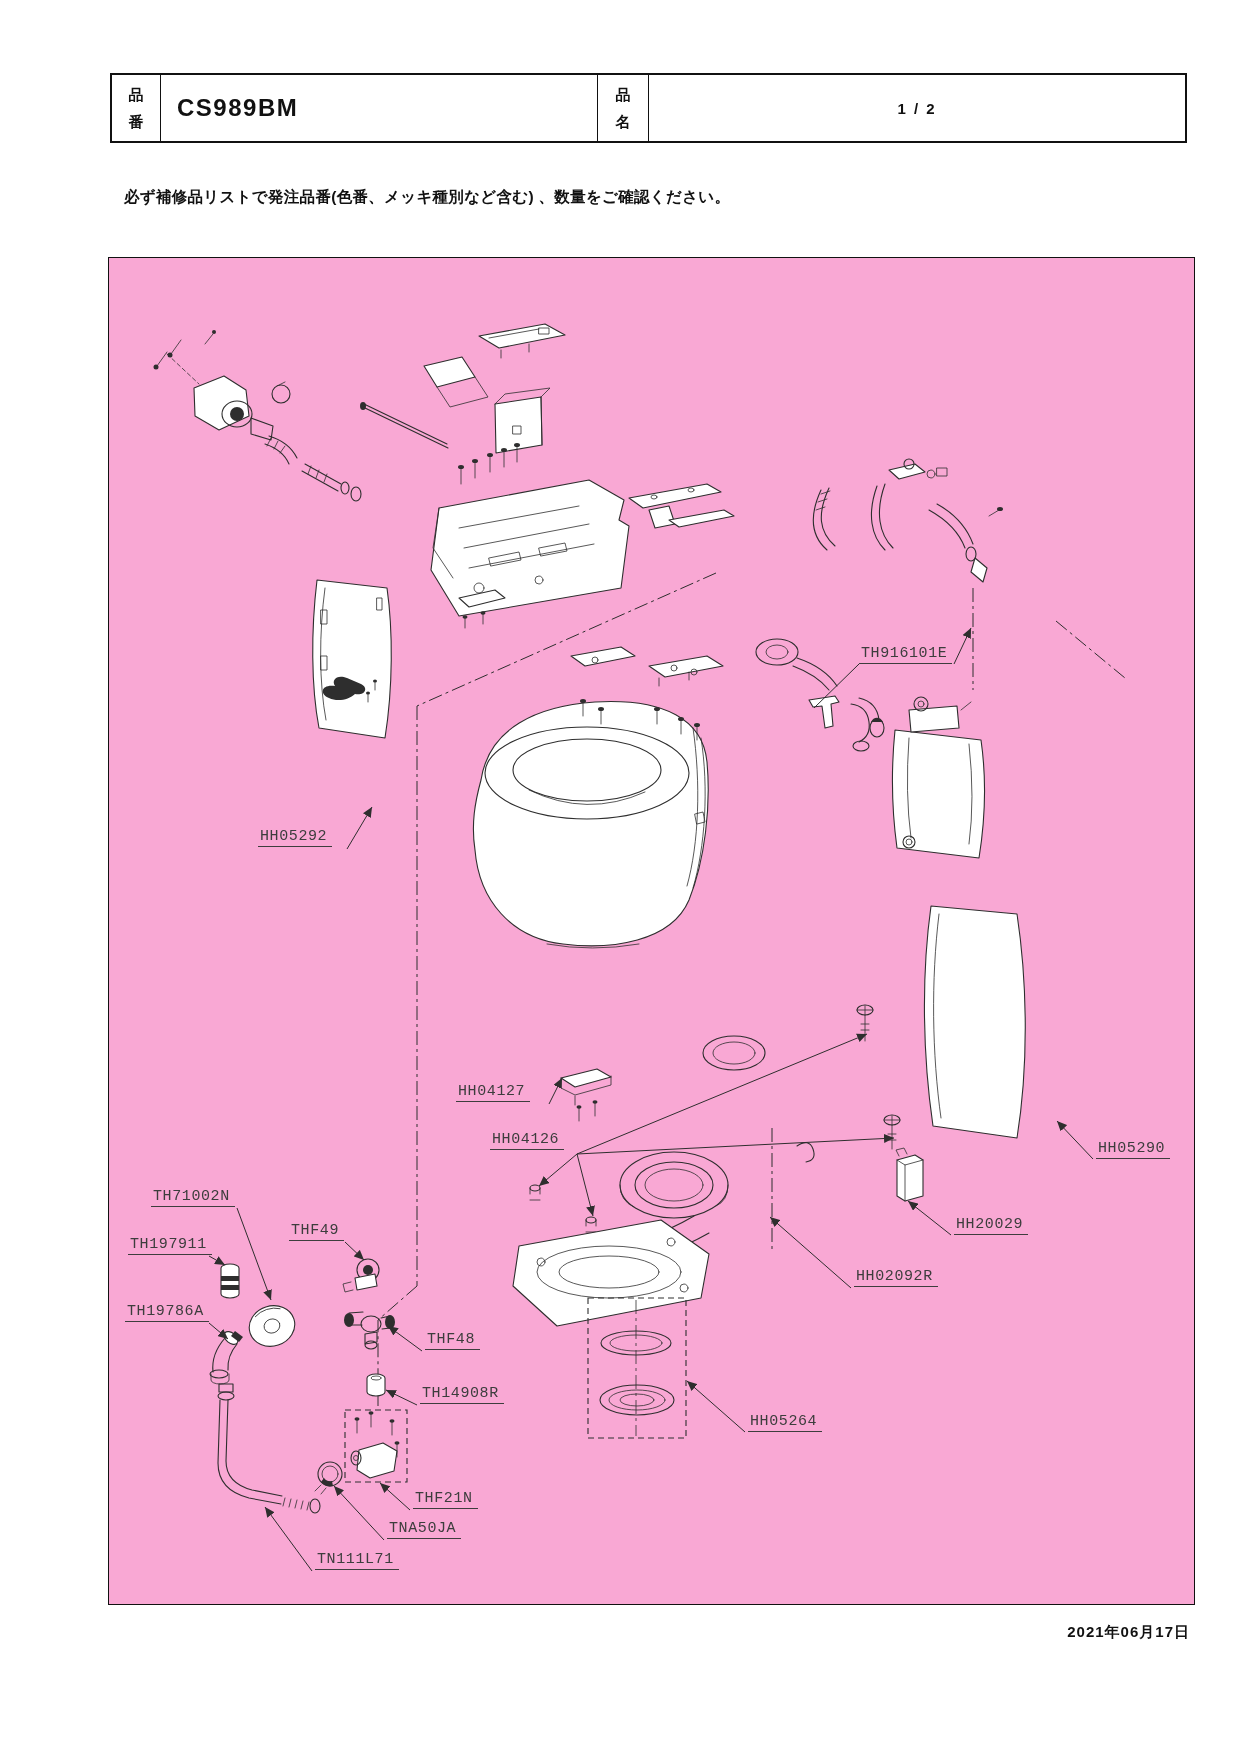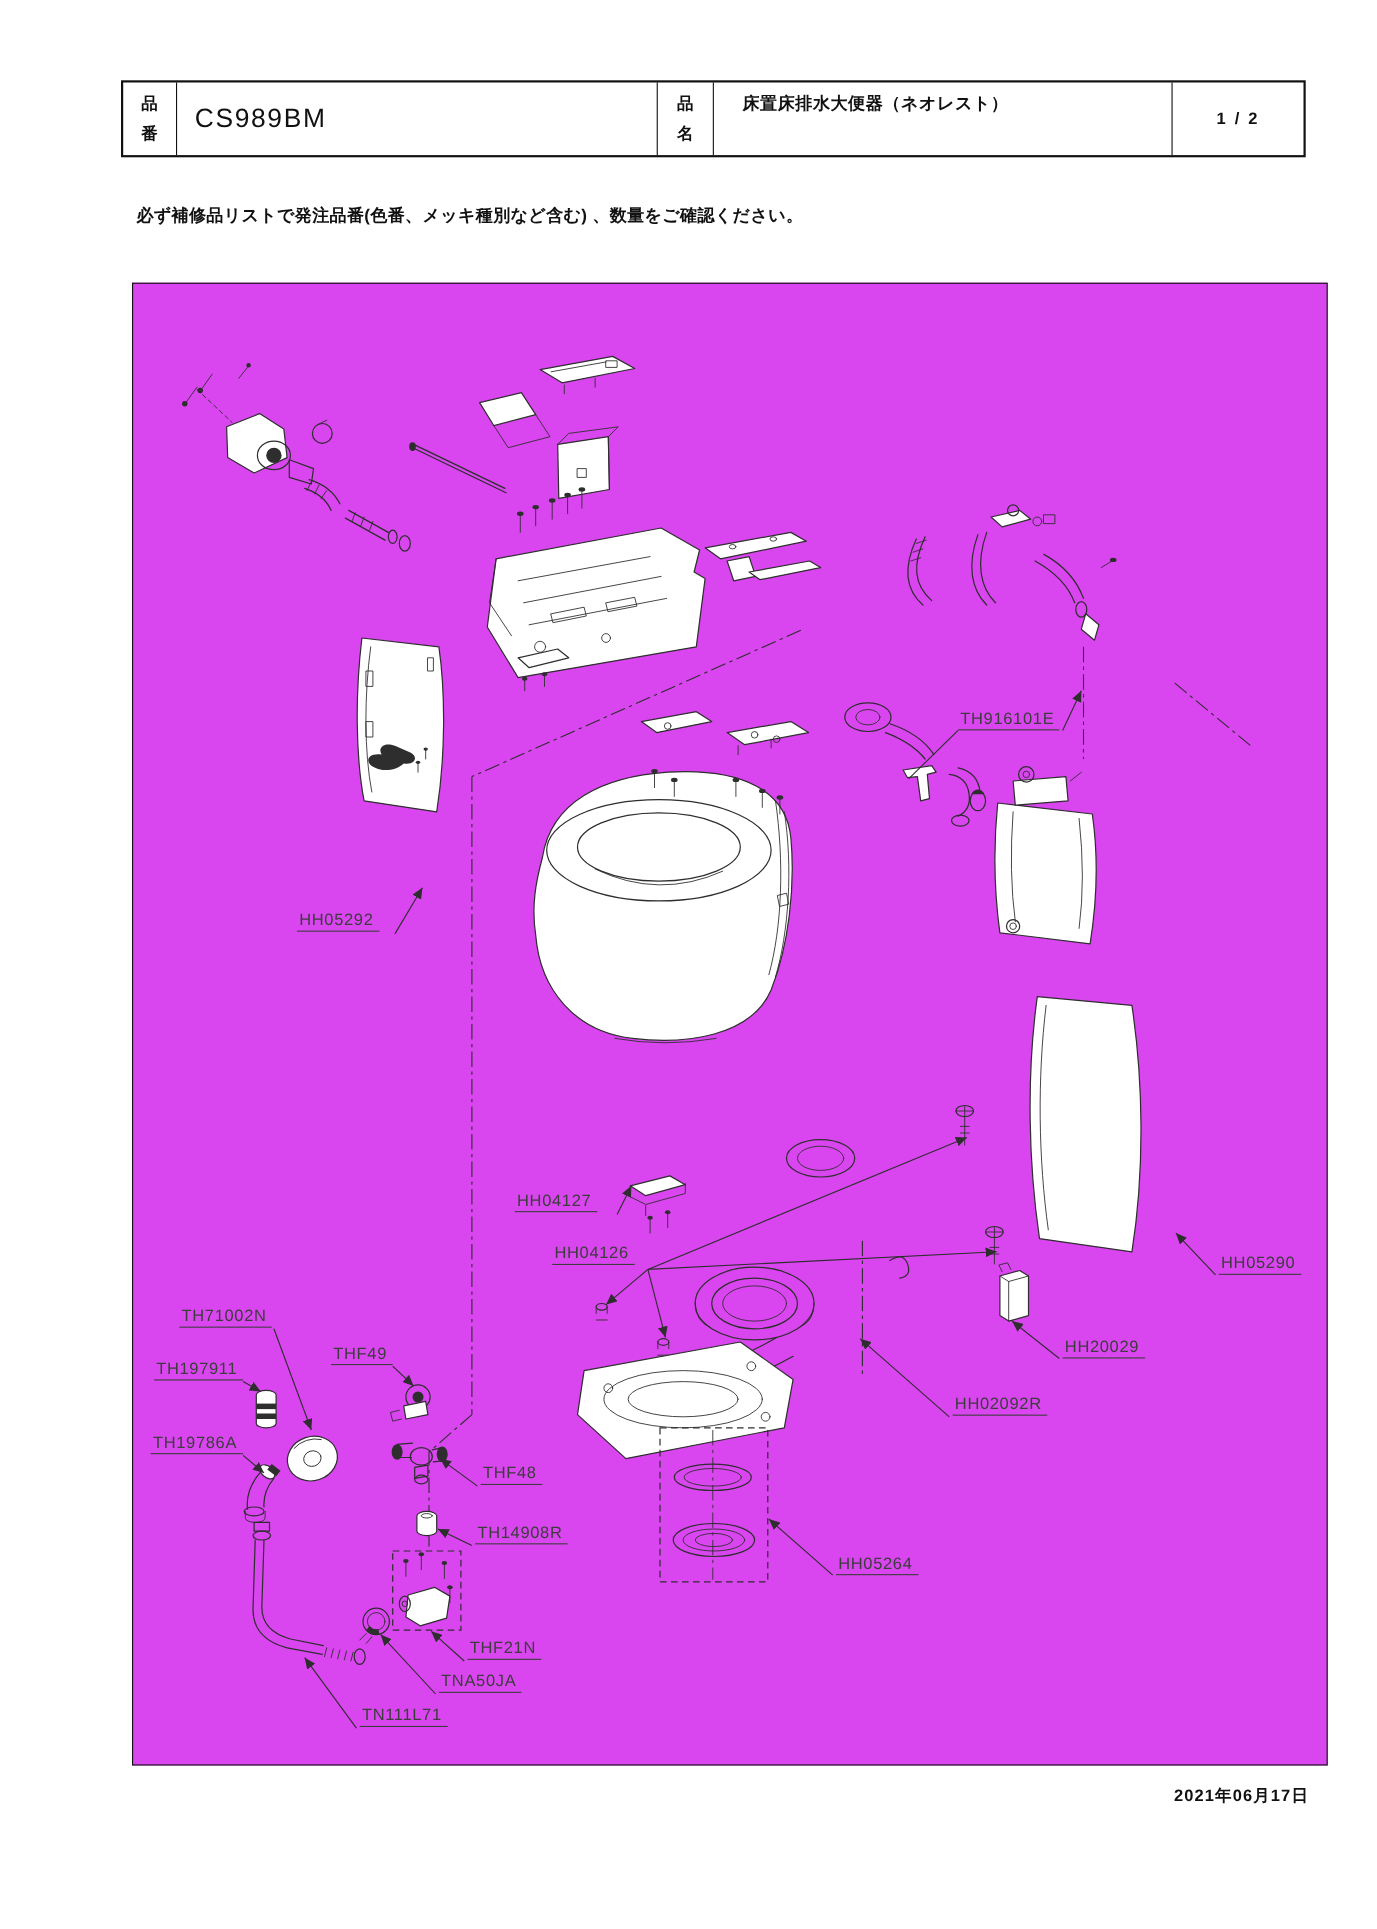--- a/index.html
+++ b/index.html
@@ -6,34 +6,34 @@
   body{width:1252px;height:1754px;position:relative;overflow:hidden;
        font-family:"Liberation Sans","DejaVu Sans",sans-serif;color:#111;}
 
   
   .title-block{position:absolute;left:110px;top:73px;width:1073px;height:66px;
                border:2px solid #111;display:flex;background:#fff;box-sizing:content-box;}
   .tb-cell{box-sizing:border-box;height:100%;font-weight:bold;}
   .tb-vlabel{width:48px;display:flex;align-items:center;justify-content:center;
              font-size:15px;font-weight:600;white-space:pre-line;text-align:center;line-height:27px;}
   .tb-partno{width:437px;border-left:1.5px solid #111;display:flex;align-items:center;
-             padding-left:16px;font-size:24px;font-weight:400;letter-spacing:1.5px;}
+             padding-left:16px;font-size:24px;font-weight:700;letter-spacing:1.5px;}
   .tb-vlabel2{width:51px;border-left:1.5px solid #111;}
   .tb-pname{width:417px;border-left:1.5px solid #111;padding:9px 0 0 26px;
             font-size:15.5px;font-weight:600;letter-spacing:.5px;}
   .tb-page{flex:1;border-left:1.5px solid #111;display:flex;align-items:center;
            justify-content:center;font-size:15px;letter-spacing:2px;}
 
   
   .notice{position:absolute;left:104px;top:186px;font-size:15.5px;font-weight:600;
           line-height:22px;letter-spacing:.3px;margin-left:20px;}
 
   
-  .diagram-box{position:absolute;left:120px;top:257px;width:1085px;height:1346px;
-               border:1.5px solid #111;background:#d946ef;}
+  .diagram-box{position:absolute;left:108px;top:257px;width:1085px;height:1346px;
+               border:1.5px solid #111;background:#f9a8d4;font-family:Liberation Mono, monospace;}
   .diagram-box svg{position:absolute;left:0;top:0;}
   .plabel{position:absolute;font-size:15px;letter-spacing:.6px;color:#3d3d3d;
           border-bottom:1.3px solid #3d3d3d;padding:0 5px 2px 2px;line-height:15px;
           white-space:nowrap;background:transparent;}
 
   .rev-date{position:absolute;right:62px;top:1623px;font-size:15px;font-weight:600;letter-spacing:1px;}
 
   
   .s{fill:none;stroke:#2e2e2e;stroke-width:1.1;stroke-linecap:round;stroke-linejoin:round;}
   .f{fill:#2e2e2e;stroke:none;}
@@ -47,21 +47,20 @@
 <body>
 
 <div class="page">
 
   <div class="title-block">
     <div class="tb-cell tb-vlabel">品
 番</div>
     <div class="tb-cell tb-partno">CS989BM</div>
     <div class="tb-cell tb-vlabel tb-vlabel2">品
 名</div>
-    <div class="tb-cell tb-pname">床置床排水大便器（ネオレスト）</div>
     <div class="tb-cell tb-page">1 / 2</div>
   </div>
 
   <div class="notice">
     <div>必ず補修品リストで発注品番(色番、メッキ種別など含む) 、数量をご確認ください。</div>
   </div>
 
   <div class="diagram-box">
 
     <svg width="1085" height="1346" viewBox="0 0 1085 1346">

